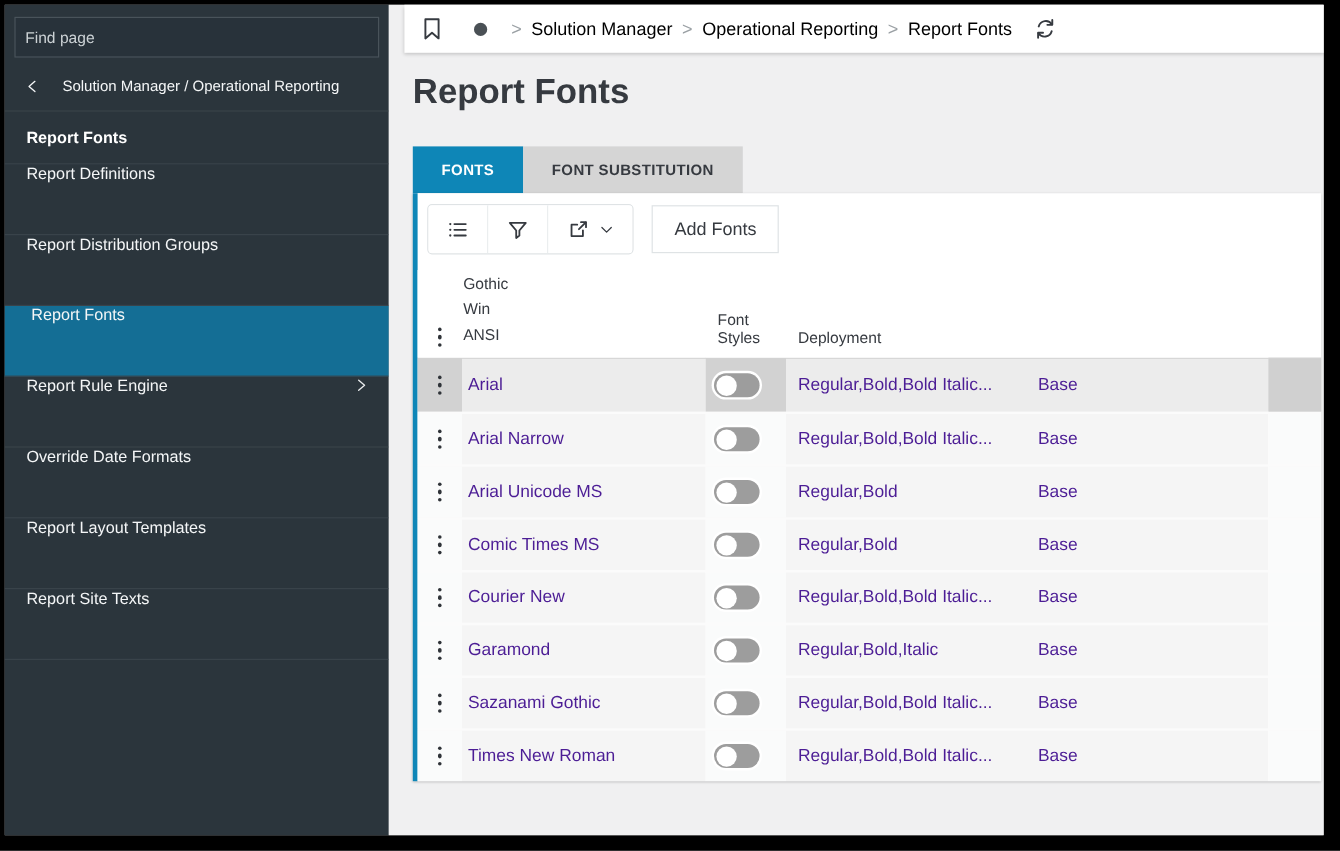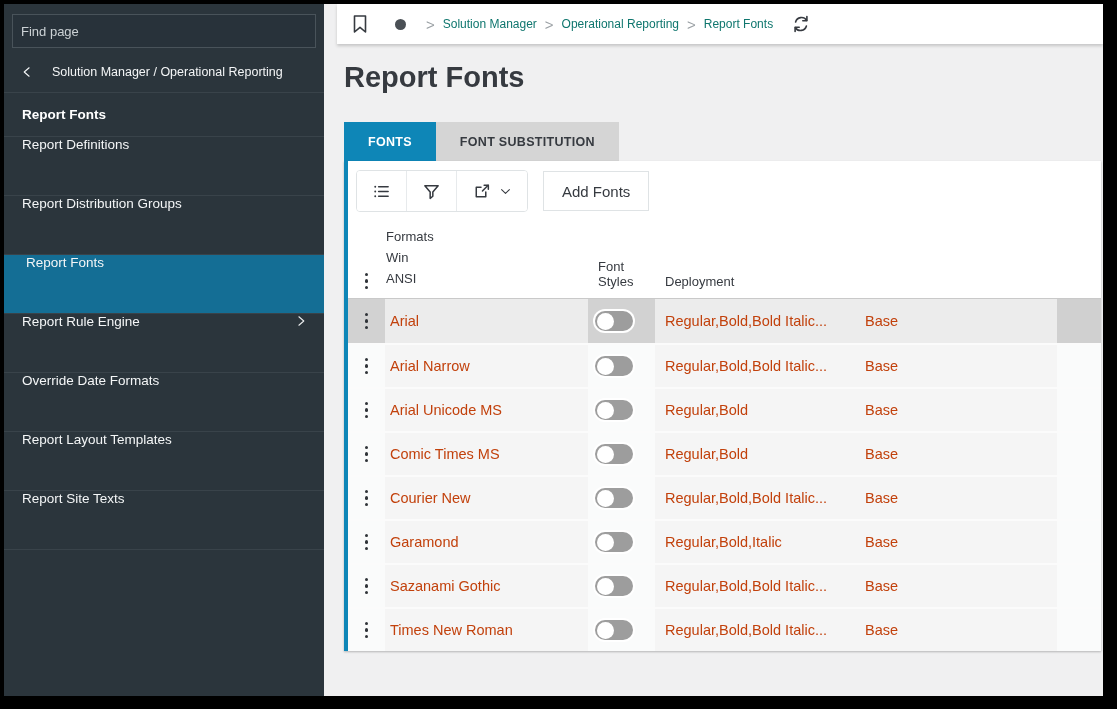--- a/index.html
+++ b/index.html
@@ -78,21 +78,21 @@
     height: 40px;
     background: #ffffff;
     box-shadow: 0 2px 3px rgba(0,0,0,0.18);
     display: flex; align-items: center;
     padding: 0 14px;
     position: relative; z-index: 2;
   }
   .topbar .bookmark { margin-right: 26px; display: flex; cursor: pointer; }
   .dot { width: 11px; height: 11px; border-radius: 50%; background: #4a5055; margin-right: 12px; }
   .crumb-sep { color: #9aa0a4; font-size: 15px; margin: 0 8px; }
-  .crumb { color: #0f766e; font-size: 12px; cursor: pointer; }
+  .crumb { color: #000000; font-size: 15px; cursor: pointer; }
   .refresh-btn { margin-left: 18px; display: flex; cursor: pointer; }
 
   .content { margin: 0 2px 0 20px; flex: 1 1 auto; display: flex; flex-direction: column; min-width: 0; }
   .page-title {
     margin-top: 16px;
     font-size: 29px; font-weight: bold;
     color: #363a40;
     line-height: 34px;
   }
   .tabs { margin-top: 28px; display: flex; height: 39px; }
@@ -164,21 +164,21 @@
   .hcell.h-encode { padding-left: 1px; }
   .hcell.h-encode .lines { display: flex; flex-direction: column; line-height: 21px; }
   .hcell.h-styles { padding-left: 10px; }
   .hcell.h-deploy { padding-left: 10px; }
 
   .r { height: 44px; }
   .r + .r { border-top: 2px solid #fbfbfb; }
   .r .cell {
     display: flex; align-items: center;
     background: #f5f5f5;
-    font-size: 14.5px; color: #c2410c;
+    font-size: 14.5px; color: #4c1d95;
     overflow: hidden; white-space: nowrap;
   }
   .r .special { background: #fafbfb; }
   .r.hl .cell { background: #ececec; }
   .r.hl .special { background: #d2d2d2; }
   .c-kebab { justify-content: center; cursor: pointer; }
   .c-name { padding-left: 5px; }
   .c-styles { padding-left: 10px; }
   .c-deploy { padding-left: 10px; }
 
@@ -345,21 +345,21 @@
           <div class="grid-row grid-head">
             <div class="hcell h-kebab">
               <span class="kebab">
                   <i></i>
                   <i></i>
                   <i></i>
                 </span>
             </div>
             <div class="hcell h-encode">
               <span class="lines">
-                <span>Formats</span>
+                <span>Gothic</span>
                 <span>Win</span>
                 <span>ANSI</span>
               </span>
             </div>
             <div class="hcell h-styles">Font Styles</div>
             <div class="hcell h-deploy">Deployment</div>
             <div class="hcell"></div>
           </div>
           <div id="rows-host">
   <div class="grid-row r hl">

